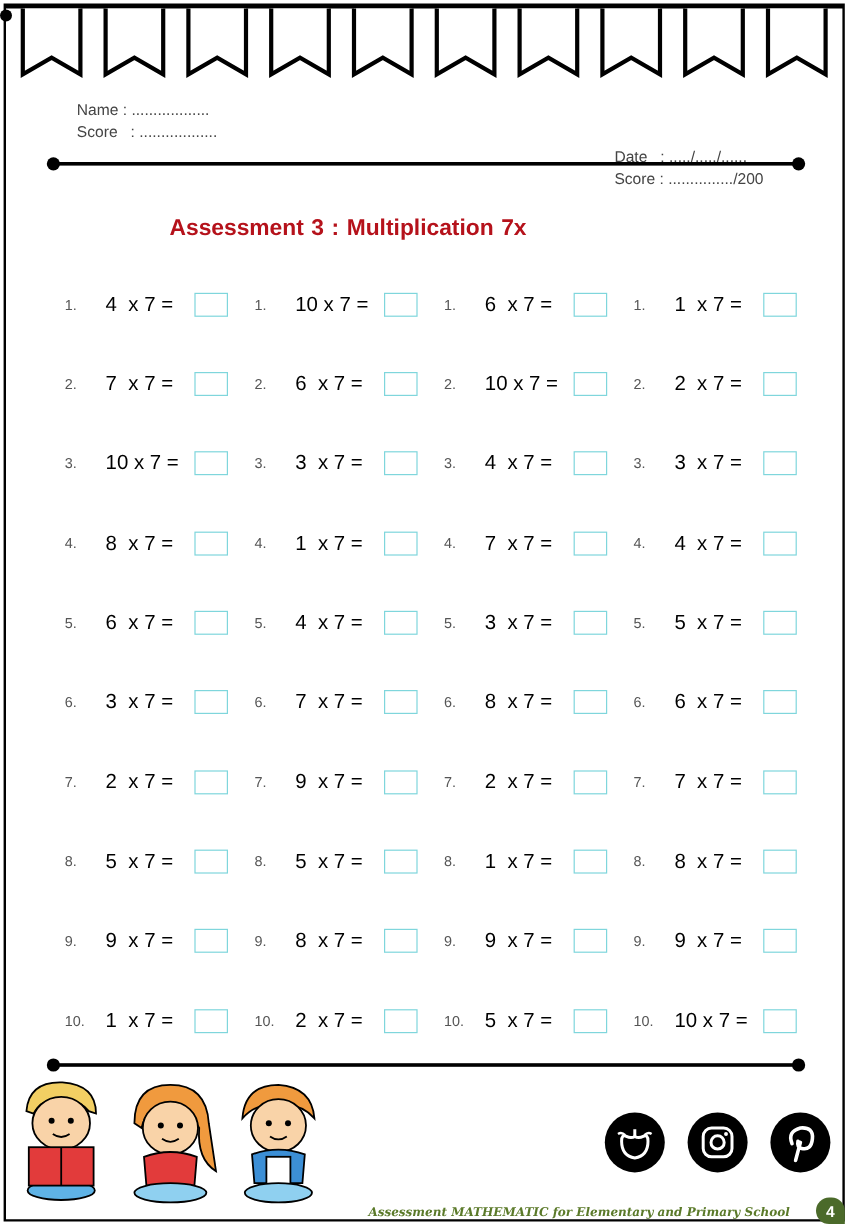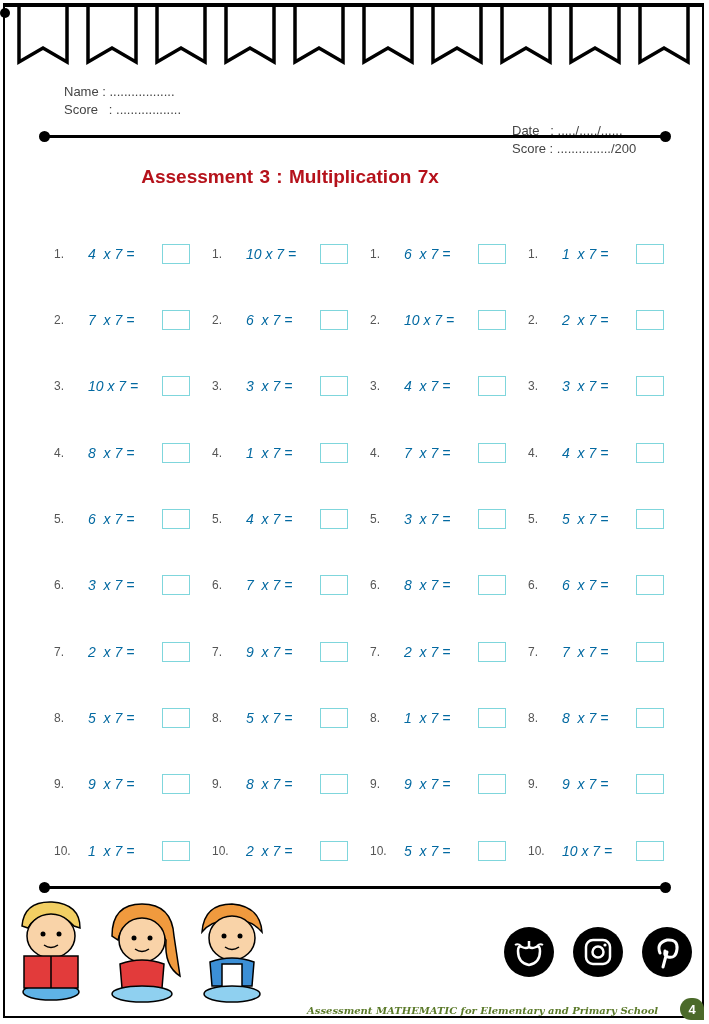--- a/index.html
+++ b/index.html
@@ -8,26 +8,26 @@
   .pin{position:absolute;left:0;top:8px;width:10px;height:10px;border-radius:50%;background:#000;}
   .bunting{position:absolute;left:14px;top:4px;width:690px;height:62px;}
   .info{position:absolute;font-size:13px;color:#444;line-height:18px;font-family:"Liberation Sans",sans-serif;}
   .info-left{left:64px;top:83px;}
   .info-right{left:512px;top:83px;margin-top:39px;}
   .info .row{white-space:pre;}
   .rule{position:absolute;left:44px;width:622px;height:3px;background:#000;}
   .rule::before,.rule::after{content:"";position:absolute;top:-4px;width:11px;height:11px;border-radius:50%;background:#000;}
   .rule::before{left:-5px;} .rule::after{right:-5px;}
   .rule-top{top:135px;} .rule-bottom{top:886px;}
-  .title{position:absolute;left:0;width:580px;top:166px;text-align:center;font-family:"Liberation Sans",sans-serif;font-weight:bold;font-size:19px;color:#b5121b;word-spacing:1px;}
+  .title{position:absolute;left:0;width:580px;top:180px;text-align:center;font-family:"Liberation Sans",sans-serif;font-weight:bold;font-size:19px;color:#b5121b;word-spacing:1px;}
   .grid{position:absolute;left:50px;top:240px;width:620px;}
   .col{position:absolute;top:0;width:158px;}
   .prob{position:absolute;left:0;height:28px;display:flex;align-items:center;font-family:"Liberation Sans",sans-serif;}
   .num{width:34px;font-size:12px;color:#555;padding-left:4px;}
-  .expr{width:74px;font-size:14px;color:#0369a1;white-space:pre;font-style:italic;}
+  .expr{width:74px;font-size:17px;color:#000000;white-space:pre;}
   .box{width:28px;height:20px;border:1.5px solid #7fd6dc;box-sizing:border-box;background:#fff;}
   .kids{position:absolute;left:14px;top:896px;}
   .social{position:absolute;top:927px;width:50px;height:50px;border-radius:50%;background:#000;display:flex;align-items:center;justify-content:center;}
   .footer{position:absolute;left:307px;top:1005px;font-family:"DejaVu Serif",serif;font-style:italic;font-weight:bold;font-size:10px;color:#5b7a2a;white-space:nowrap;}
   .pagebadge{position:absolute;left:680px;top:998px;width:24px;height:22px;border-radius:11px 11px 0 11px;background:#4b6a2a;color:#fff;font-weight:bold;font-size:13px;display:flex;align-items:center;justify-content:center;font-family:"Liberation Sans",sans-serif;}
 </style>
 </head>
 <body>
 
 <div class="frame"></div>

